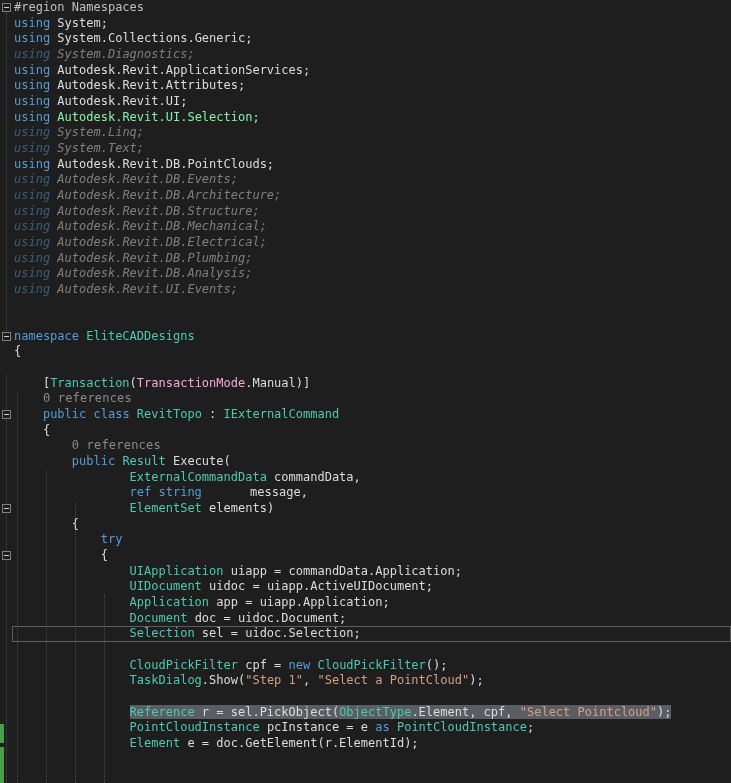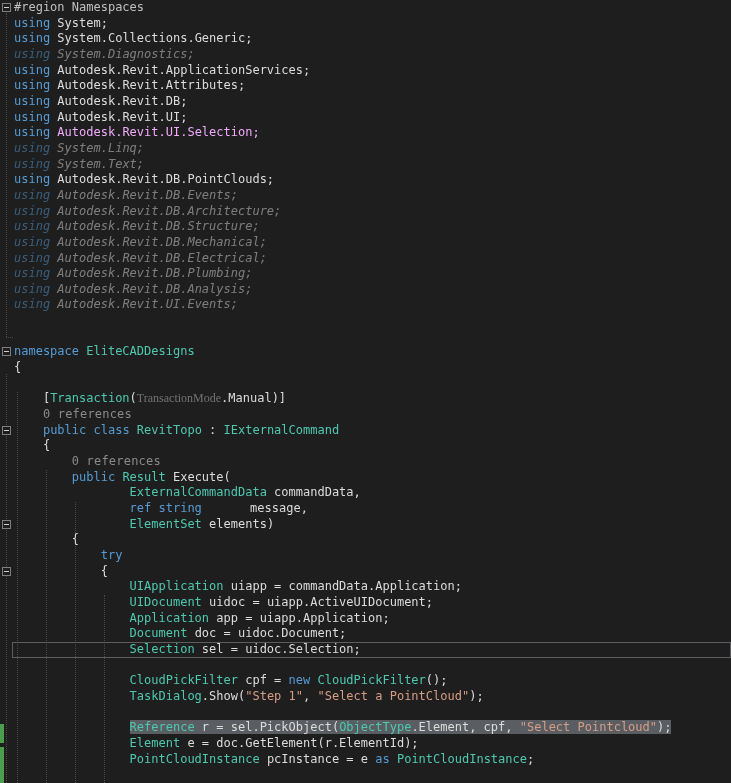--- a/index.html
+++ b/index.html
@@ -42,40 +42,39 @@
   <div class="changebar" style="top:724px;height:19px"></div>
   <div class="changebar" style="top:747px;height:36px"></div>
 
   <div id="lines">
       <div class="line"><span class="foldbox"></span><span style="color: rgb(192, 192, 192);">#region Namespaces</span></div>
       <div class="line"><span style="color: rgb(86, 156, 214);">using </span><span style="color: rgb(220, 220, 220);">System;</span></div>
       <div class="line"><span style="color: rgb(86, 156, 214);">using </span><span style="color: rgb(220, 220, 220);">System.Collections.Generic;</span></div>
       <div class="line dim"><span style="color: rgb(86, 156, 214);">using </span><span style="color: rgb(220, 220, 220);">System.Diagnostics;</span></div>
       <div class="line"><span style="color: rgb(86, 156, 214);">using </span><span style="color: rgb(220, 220, 220);">Autodesk.Revit.ApplicationServices;</span></div>
       <div class="line"><span style="color: rgb(86, 156, 214);">using </span><span style="color: rgb(220, 220, 220);">Autodesk.Revit.Attributes;</span></div>
-      <div class="line"><span style="color: rgb(86, 156, 214);">using </span><span style="color: rgb(220, 220, 220);">Autodesk.Revit.DB;</span></div>
       <div class="line"><span style="color: rgb(86, 156, 214);">using </span><span style="color: rgb(220, 220, 220);">Autodesk.Revit.UI;</span></div>
-      <div class="line"><span style="color: rgb(86, 156, 214);">using </span><span style="color: #f0abfc;">Autodesk.Revit.UI.Selection;</span></div>
+      <div class="line"><span style="color: rgb(86, 156, 214);">using </span><span style="color: #86efac;">Autodesk.Revit.UI.Selection;</span></div>
       <div class="line dim"><span style="color: rgb(86, 156, 214);">using </span><span style="color: rgb(220, 220, 220);">System.Linq;</span></div>
       <div class="line dim"><span style="color: rgb(86, 156, 214);">using </span><span style="color: rgb(220, 220, 220); text-align: center;">System.Text;</span></div>
       <div class="line"><span style="color: rgb(86, 156, 214);">using </span><span style="color: rgb(220, 220, 220);">Autodesk.Revit.DB.PointClouds;</span></div>
       <div class="line dim"><span style="color: rgb(86, 156, 214);">using </span><span style="color: rgb(220, 220, 220);">Autodesk.Revit.DB.Events;</span></div>
       <div class="line dim"><span style="color: rgb(86, 156, 214);">using </span><span style="color: rgb(220, 220, 220);">Autodesk.Revit.DB.Architecture;</span></div>
       <div class="line dim"><span style="color: rgb(86, 156, 214);">using </span><span style="color: rgb(220, 220, 220);">Autodesk.Revit.DB.Structure;</span></div>
       <div class="line dim"><span style="color: rgb(86, 156, 214);">using </span><span style="color: rgb(220, 220, 220);">Autodesk.Revit.DB.Mechanical;</span></div>
       <div class="line dim"><span style="color: rgb(86, 156, 214);">using </span><span style="color: rgb(220, 220, 220);">Autodesk.Revit.DB.Electrical;</span></div>
       <div class="line dim"><span style="color: rgb(86, 156, 214);">using </span><span style="color: rgb(220, 220, 220);">Autodesk.Revit.DB.Plumbing;</span></div>
       <div class="line dim"><span style="color: rgb(86, 156, 214);">using </span><span style="color: rgb(220, 220, 220);">Autodesk.Revit.DB.Analysis;</span></div>
       <div class="line dim"><span style="color: rgb(86, 156, 214);">using </span><span style="color: rgb(220, 220, 220);">Autodesk.Revit.UI.Events;</span></div>
       <div class="line"></div>
       <div class="line"></div>
       <div class="line"><span class="foldbox"></span><span style="color: rgb(86, 156, 214);">namespace </span><span style="color: rgb(78, 201, 176);">EliteCADDesigns</span></div>
       <div class="line"><span style="color: rgb(220, 220, 220);">{</span></div>
       <div class="line"></div>
-      <div class="line"><span style="color: rgb(220, 220, 220);">    [</span><span style="color: rgb(78, 201, 176);">Transaction</span><span style="color: rgb(220, 220, 220);">(</span><span style="color: #737373; font-family: Liberation Serif, serif;">TransactionMode</span><span style="color: rgb(220, 220, 220);">.Manual)]</span></div>
+      <div class="line"><span style="color: rgb(220, 220, 220);">    [</span><span style="color: rgb(78, 201, 176);">Transaction</span><span style="color: rgb(220, 220, 220);">(</span><span style="color: #f9a8d4;">TransactionMode</span><span style="color: rgb(220, 220, 220);">.Manual)]</span></div>
       <div class="line"><span class="cl" style="padding-left: 28.88px;">0 references</span></div>
       <div class="line"><span class="foldbox"></span><span style="color: rgb(220, 220, 220);">    </span><span style="color: rgb(86, 156, 214);">public class </span><span style="color: rgb(78, 201, 176);">RevitTopo</span><span style="color: rgb(220, 220, 220);"> : </span><span style="color: rgb(78, 201, 176);">IExternalCommand</span></div>
       <div class="line"><span style="color: rgb(220, 220, 220);">    {</span></div>
       <div class="line"><span class="cl" style="padding-left: 57.76px;">0 references</span></div>
       <div class="line"><span style="color: rgb(220, 220, 220);">        </span><span style="color: rgb(86, 156, 214);">public </span><span style="color: rgb(78, 201, 176);">Result</span><span style="color: rgb(220, 220, 220);"> Execute(</span></div>
       <div class="line"><span style="color: rgb(220, 220, 220);">                </span><span style="color: rgb(78, 201, 176);">ExternalCommandData </span><span style="color: rgb(220, 220, 220);">commandData,</span></div>
       <div class="line"><span style="color: rgb(220, 220, 220);">                </span><span style="color: rgb(86, 156, 214);">ref </span><span style="color: rgb(86, 156, 214);">string </span><span style="color: rgb(220, 220, 220); padding-left: 41px;">message,</span></div>
       <div class="line"><span class="foldbox"></span><span style="color: rgb(220, 220, 220);">                </span><span style="color: rgb(78, 201, 176);">ElementSet </span><span style="color: rgb(220, 220, 220);">elements)</span></div>
       <div class="line"><span style="color: rgb(220, 220, 220);">        {</span></div>
       <div class="line"><span style="color: rgb(220, 220, 220);">            </span><span style="color: rgb(86, 156, 214);">try</span></div>
@@ -83,16 +82,16 @@
       <div class="line"><span style="color: rgb(220, 220, 220);">                </span><span style="color: rgb(78, 201, 176);">UIApplication </span><span style="color: rgb(220, 220, 220);">uiapp = commandData.Application;</span></div>
       <div class="line"><span style="color: rgb(220, 220, 220);">                </span><span style="color: rgb(78, 201, 176);">UIDocument </span><span style="color: rgb(220, 220, 220);">uidoc = uiapp.ActiveUIDocument;</span></div>
       <div class="line"><span style="color: rgb(220, 220, 220);">                </span><span style="color: rgb(78, 201, 176);">Application </span><span style="color: rgb(220, 220, 220);">app = uiapp.Application;</span></div>
       <div class="line"><span style="color: rgb(220, 220, 220);">                </span><span style="color: rgb(78, 201, 176);">Document </span><span style="color: rgb(220, 220, 220);">doc = uidoc.Document;</span></div>
       <div class="line current"><span style="color: rgb(220, 220, 220);">                </span><span style="color: rgb(78, 201, 176);">Selection </span><span style="color: rgb(220, 220, 220);">sel = uidoc.Selection;</span></div>
       <div class="line"></div>
       <div class="line"><span style="color: rgb(220, 220, 220);">                </span><span style="color: rgb(78, 201, 176);">CloudPickFilter </span><span style="color: rgb(220, 220, 220);">cpf = </span><span style="color: rgb(86, 156, 214);">new </span><span style="color: rgb(78, 201, 176);">CloudPickFilter</span><span style="color: rgb(220, 220, 220);">();</span></div>
       <div class="line"><span style="color: rgb(220, 220, 220);">                </span><span style="color: rgb(78, 201, 176);">TaskDialog</span><span style="color: rgb(220, 220, 220);">.Show(</span><span style="color: rgb(214, 157, 133);">"Step 1"</span><span style="color: rgb(220, 220, 220);">, </span><span style="color: rgb(214, 157, 133);">"Select a PointCloud"</span><span style="color: rgb(220, 220, 220);">);</span></div>
       <div class="line"></div>
       <div class="line"><span style="color: rgb(220, 220, 220);">                </span><span class="selbg" style="color: rgb(78, 201, 176);">Reference </span><span class="selbg" style="color: rgb(220, 220, 220);">r = sel.PickObject(</span><span class="selbg" style="color: rgb(78, 201, 176);">ObjectType</span><span class="selbg" style="color: rgb(220, 220, 220);">.Element, cpf, </span><span class="selbg" style="color: rgb(214, 157, 133);">"Select Pointcloud"</span><span class="selbg" style="color: rgb(220, 220, 220);">);</span></div>
+      <div class="line"><span style="color: rgb(220, 220, 220);">                </span><span style="color: rgb(78, 201, 176);">PointCloudInstance </span><span style="color: rgb(220, 220, 220);">pcInstance = e </span><span style="color: rgb(86, 156, 214);">as </span><span style="color: rgb(78, 201, 176);">PointCloudInstance</span><span style="color: rgb(220, 220, 220);">;</span></div>
       <div class="line"><span style="color: rgb(220, 220, 220);">                </span><span style="color: rgb(78, 201, 176);">Element </span><span style="color: rgb(220, 220, 220);">e = doc.GetElement(r.ElementId);</span></div>
-      <div class="line"><span style="color: rgb(220, 220, 220);">                </span><span style="color: rgb(78, 201, 176);">PointCloudInstance </span><span style="color: rgb(220, 220, 220);">pcInstance = e </span><span style="color: rgb(86, 156, 214);">as </span><span style="color: rgb(78, 201, 176);">PointCloudInstance</span><span style="color: rgb(220, 220, 220);">;</span></div>
     </div>
 </div>
 
 </body></html>

